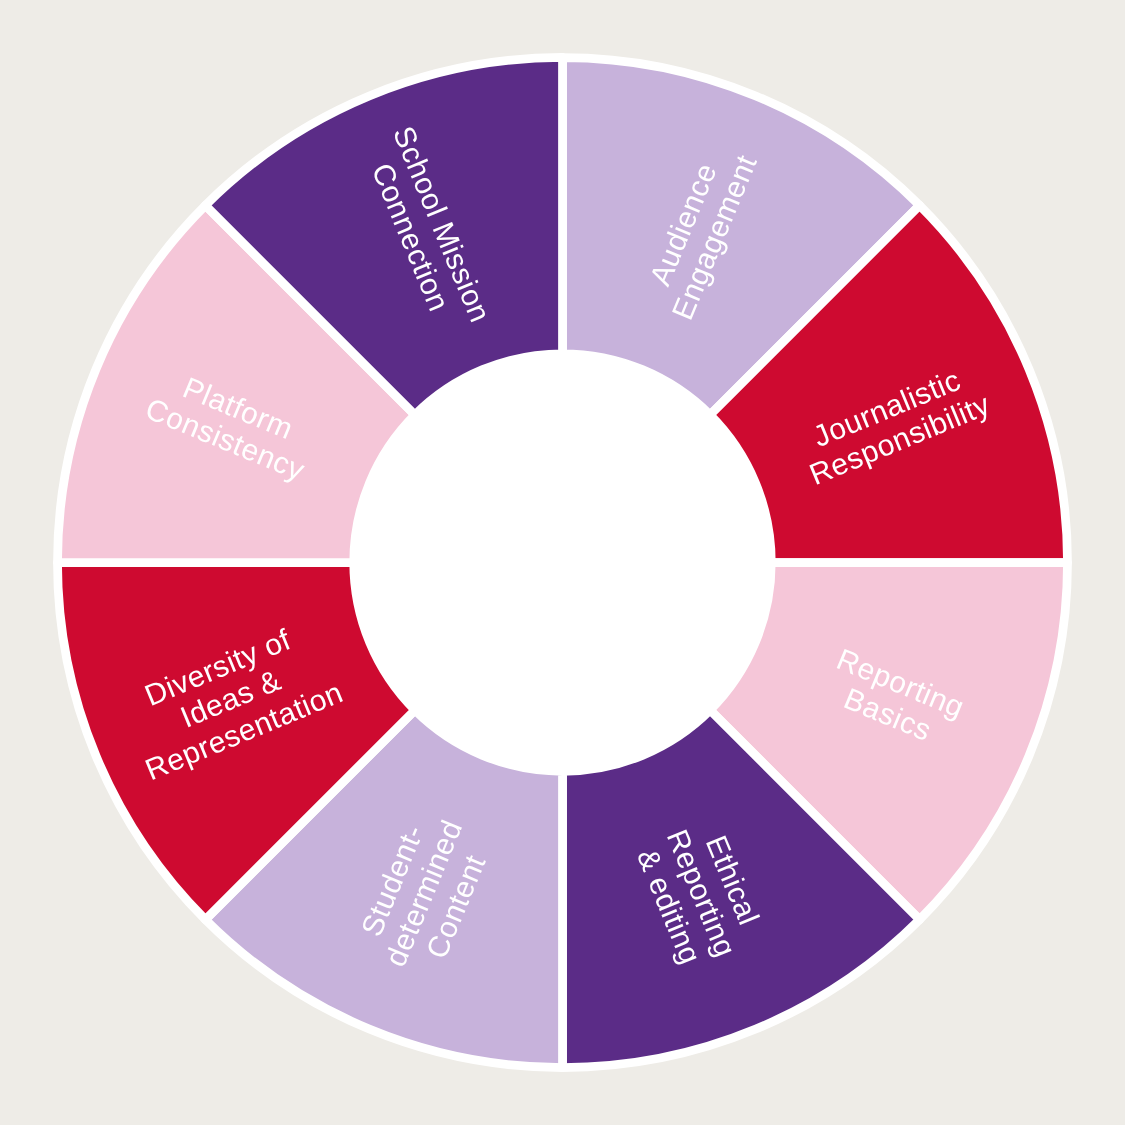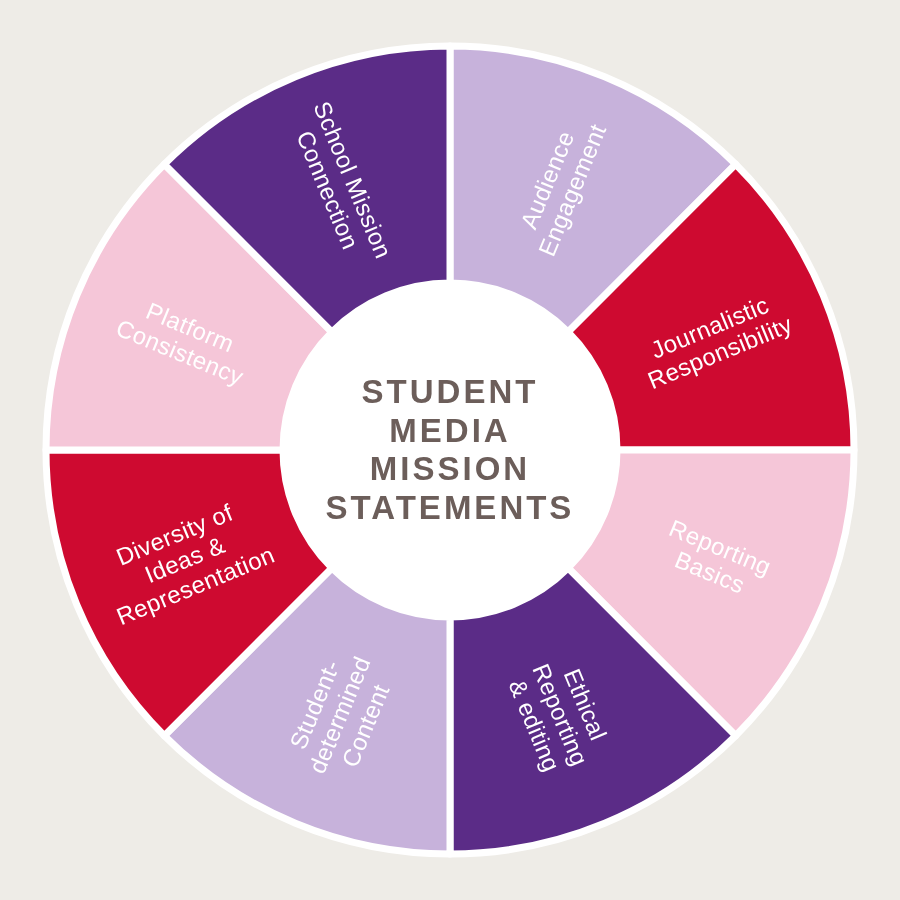--- a/index.html
+++ b/index.html
@@ -61,17 +61,13 @@
 determined
 Content</div>
       <div class="seg-label" style="left: 184.847px; top: 559.83px; color: rgb(255, 255, 255); transform: translate(-50%, -50%) rotate(-22.5deg);">Diversity of
 Ideas &amp;
 Representation</div>
       <div class="seg-label" style="left: 184.847px; top: 340.17px; color: rgb(255, 255, 255); transform: translate(-50%, -50%) rotate(22.5deg);">Platform
 Consistency</div>
       <div class="seg-label" style="left: 340.17px; top: 184.847px; color: rgb(255, 255, 255); transform: translate(-50%, -50%) rotate(67.5deg);">School Mission
 Connection</div>
     </div>
-  <div class="wheel-title" id="wheel-title" style="left: 450px; top: 450px; color: rgb(108, 94, 90);">STUDENT
-MEDIA
-MISSION
-STATEMENTS</div>
 </div>
 
 </body></html>

